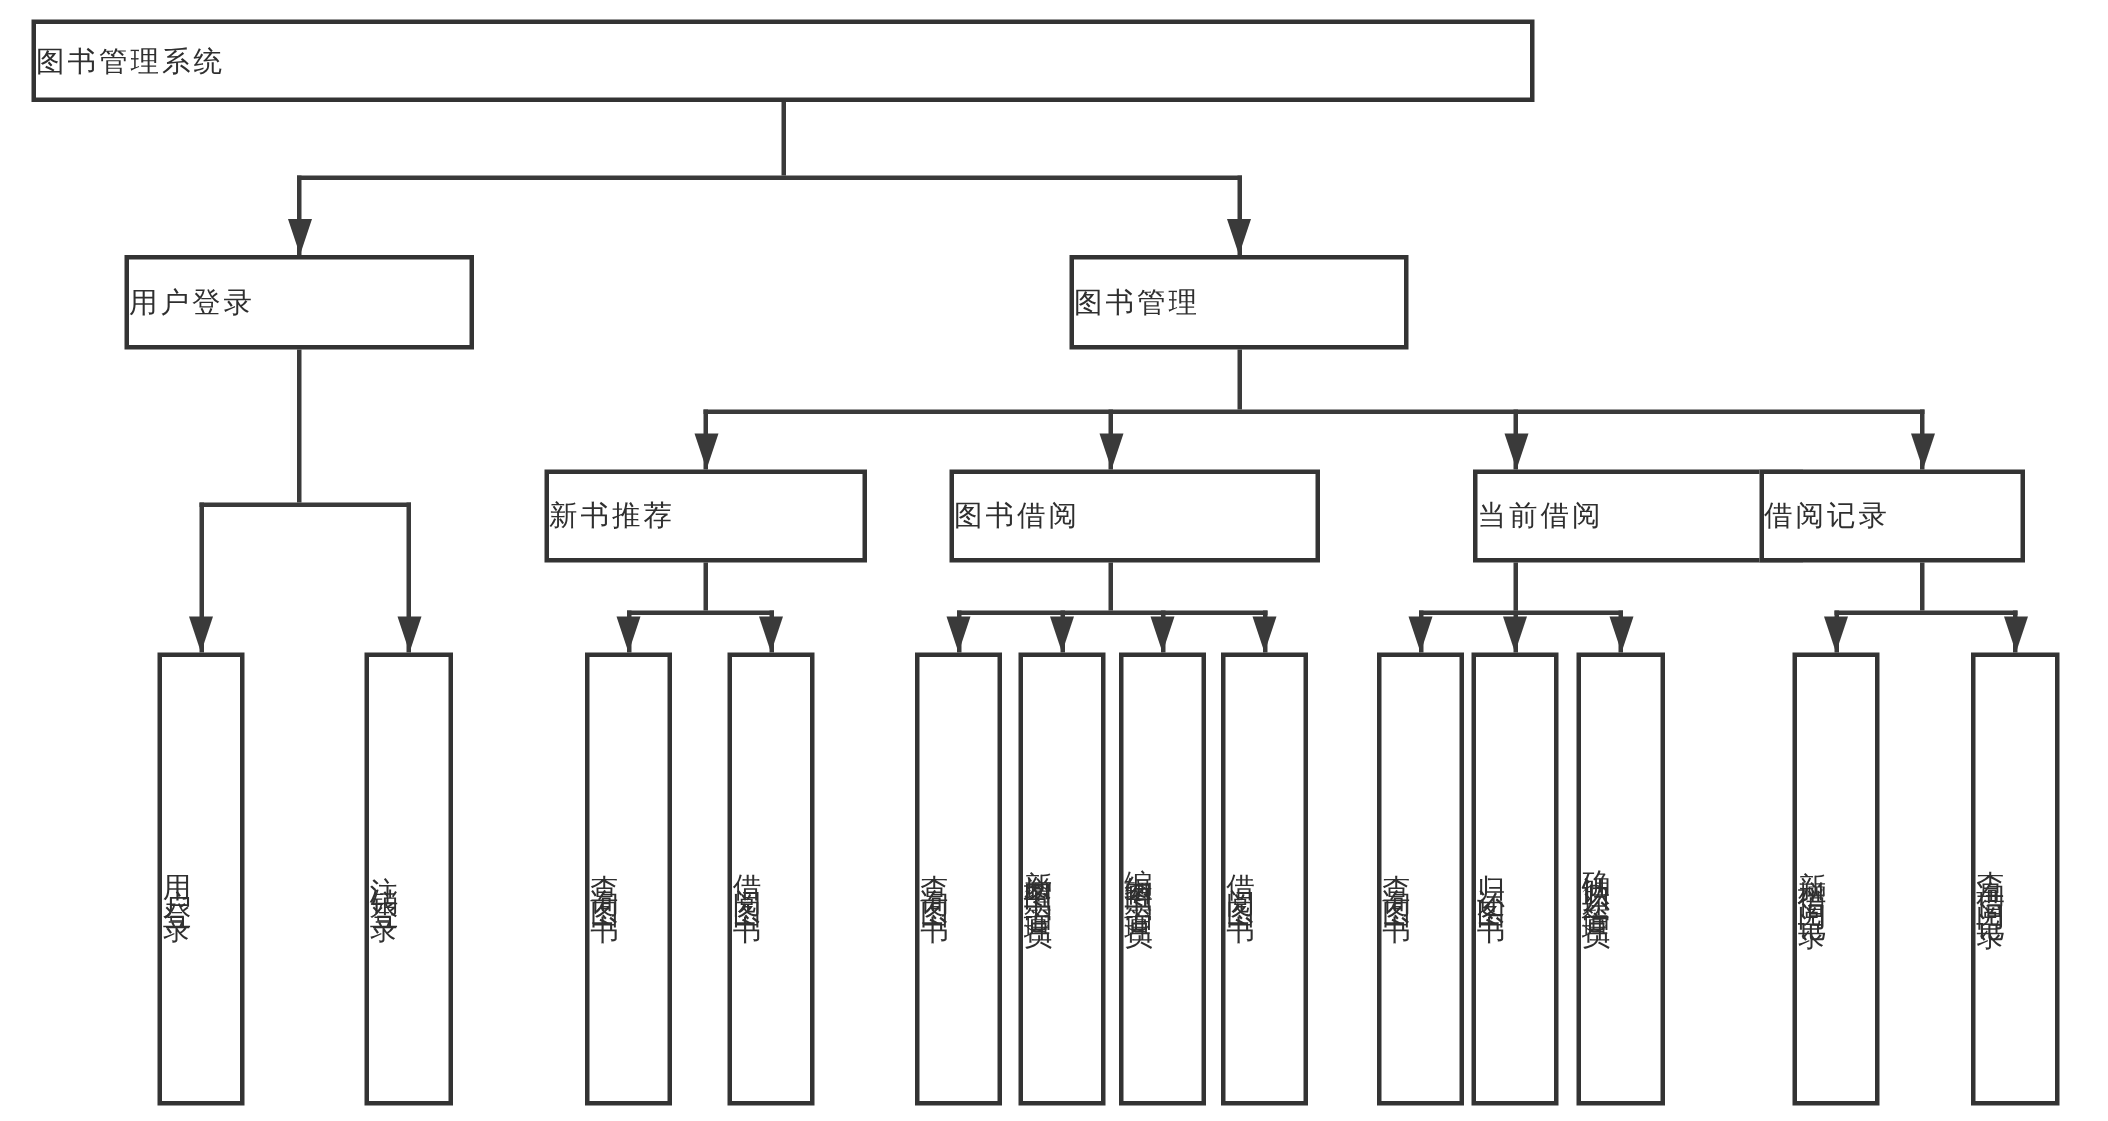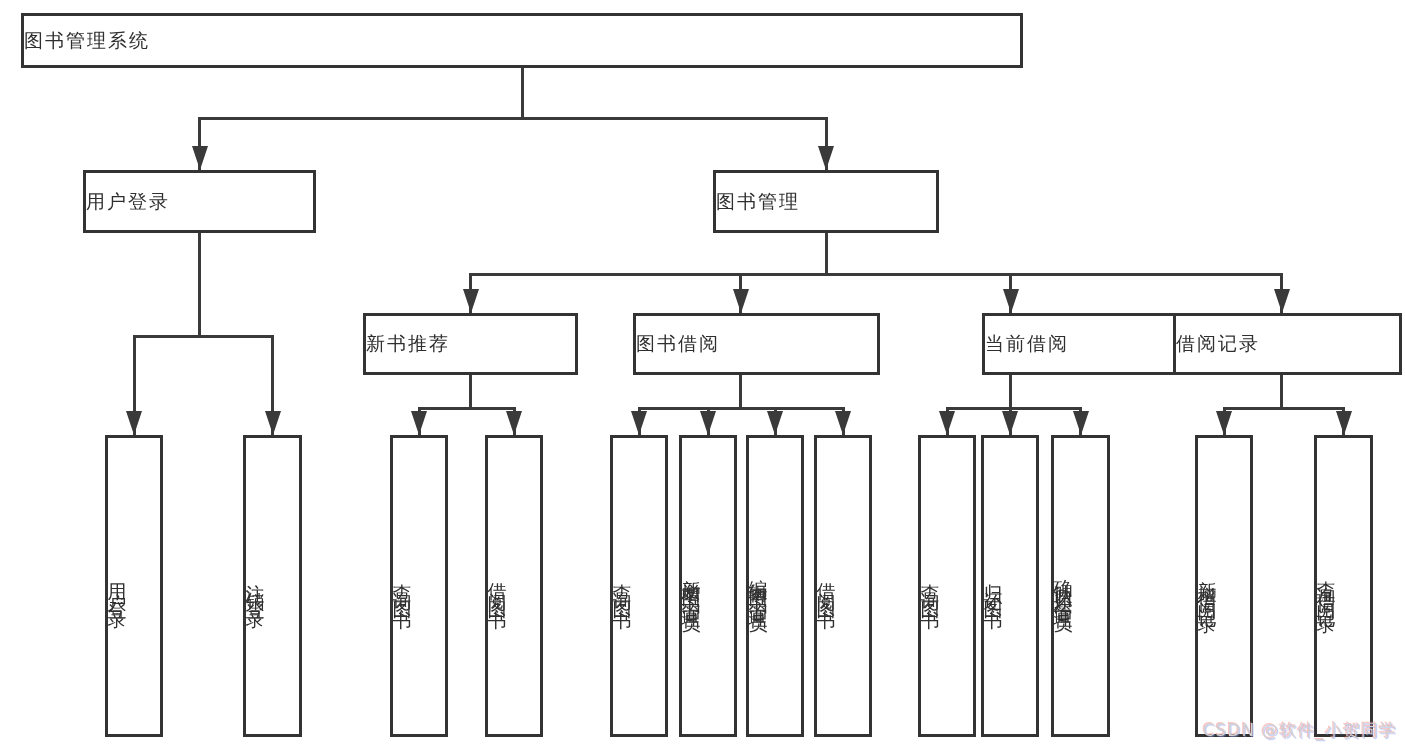--- a/index.html
+++ b/index.html
@@ -70,21 +70,21 @@
 
   <div class="box" style="left:363px;top:313px;width:215px;height:62px;">
     <span class="hlabel">新书推荐</span>
   </div>
   <div class="box" style="left:633px;top:313px;width:247px;height:62px;">
     <span class="hlabel">图书借阅</span>
   </div>
   <div class="box" style="left:937px;top:313px;width:220px;height:62px;margin-left:45px;">
     <span class="hlabel">当前借阅</span>
   </div>
-  <div class="box" style="left:1173px;top:313px;width:229px;height:62px;">
+  <div class="box" style="left:1173px;top:313px;width:177px;height:62px;">
     <span class="hlabel">借阅记录</span>
   </div>
 
   <div class="box vbox" style="left:105px;top:435px;width:58px;height:302px;">
     <span class="vlabel">用户登录</span>
   </div>
   <div class="box vbox" style="left:243px;top:435px;width:59px;height:302px;">
     <span class="vlabel">注销登录</span>
   </div>
 
@@ -173,14 +173,13 @@
       <div class="line" style="left: 1008.5px; top: 407px; width: 3px; height: 28px;"></div>
       <div class="arrow" style="left: 1002px; top: 411px;"></div>
       <div class="line" style="left: 1079px; top: 407px; width: 3px; height: 28px;"></div>
       <div class="arrow" style="left: 1072.5px; top: 411px;"></div>
       <div class="line" style="left: 1222.5px; top: 407px; width: 3px; height: 28px;"></div>
       <div class="arrow" style="left: 1216px; top: 411px;"></div>
       <div class="line" style="left: 1342px; top: 407px; width: 3px; height: 28px;"></div>
       <div class="arrow" style="left: 1335.5px; top: 411px;"></div>
     </div>
 
-  <div class="watermark">CSDN @软件_小贺同学</div>
 </div>
 
 </body></html>

